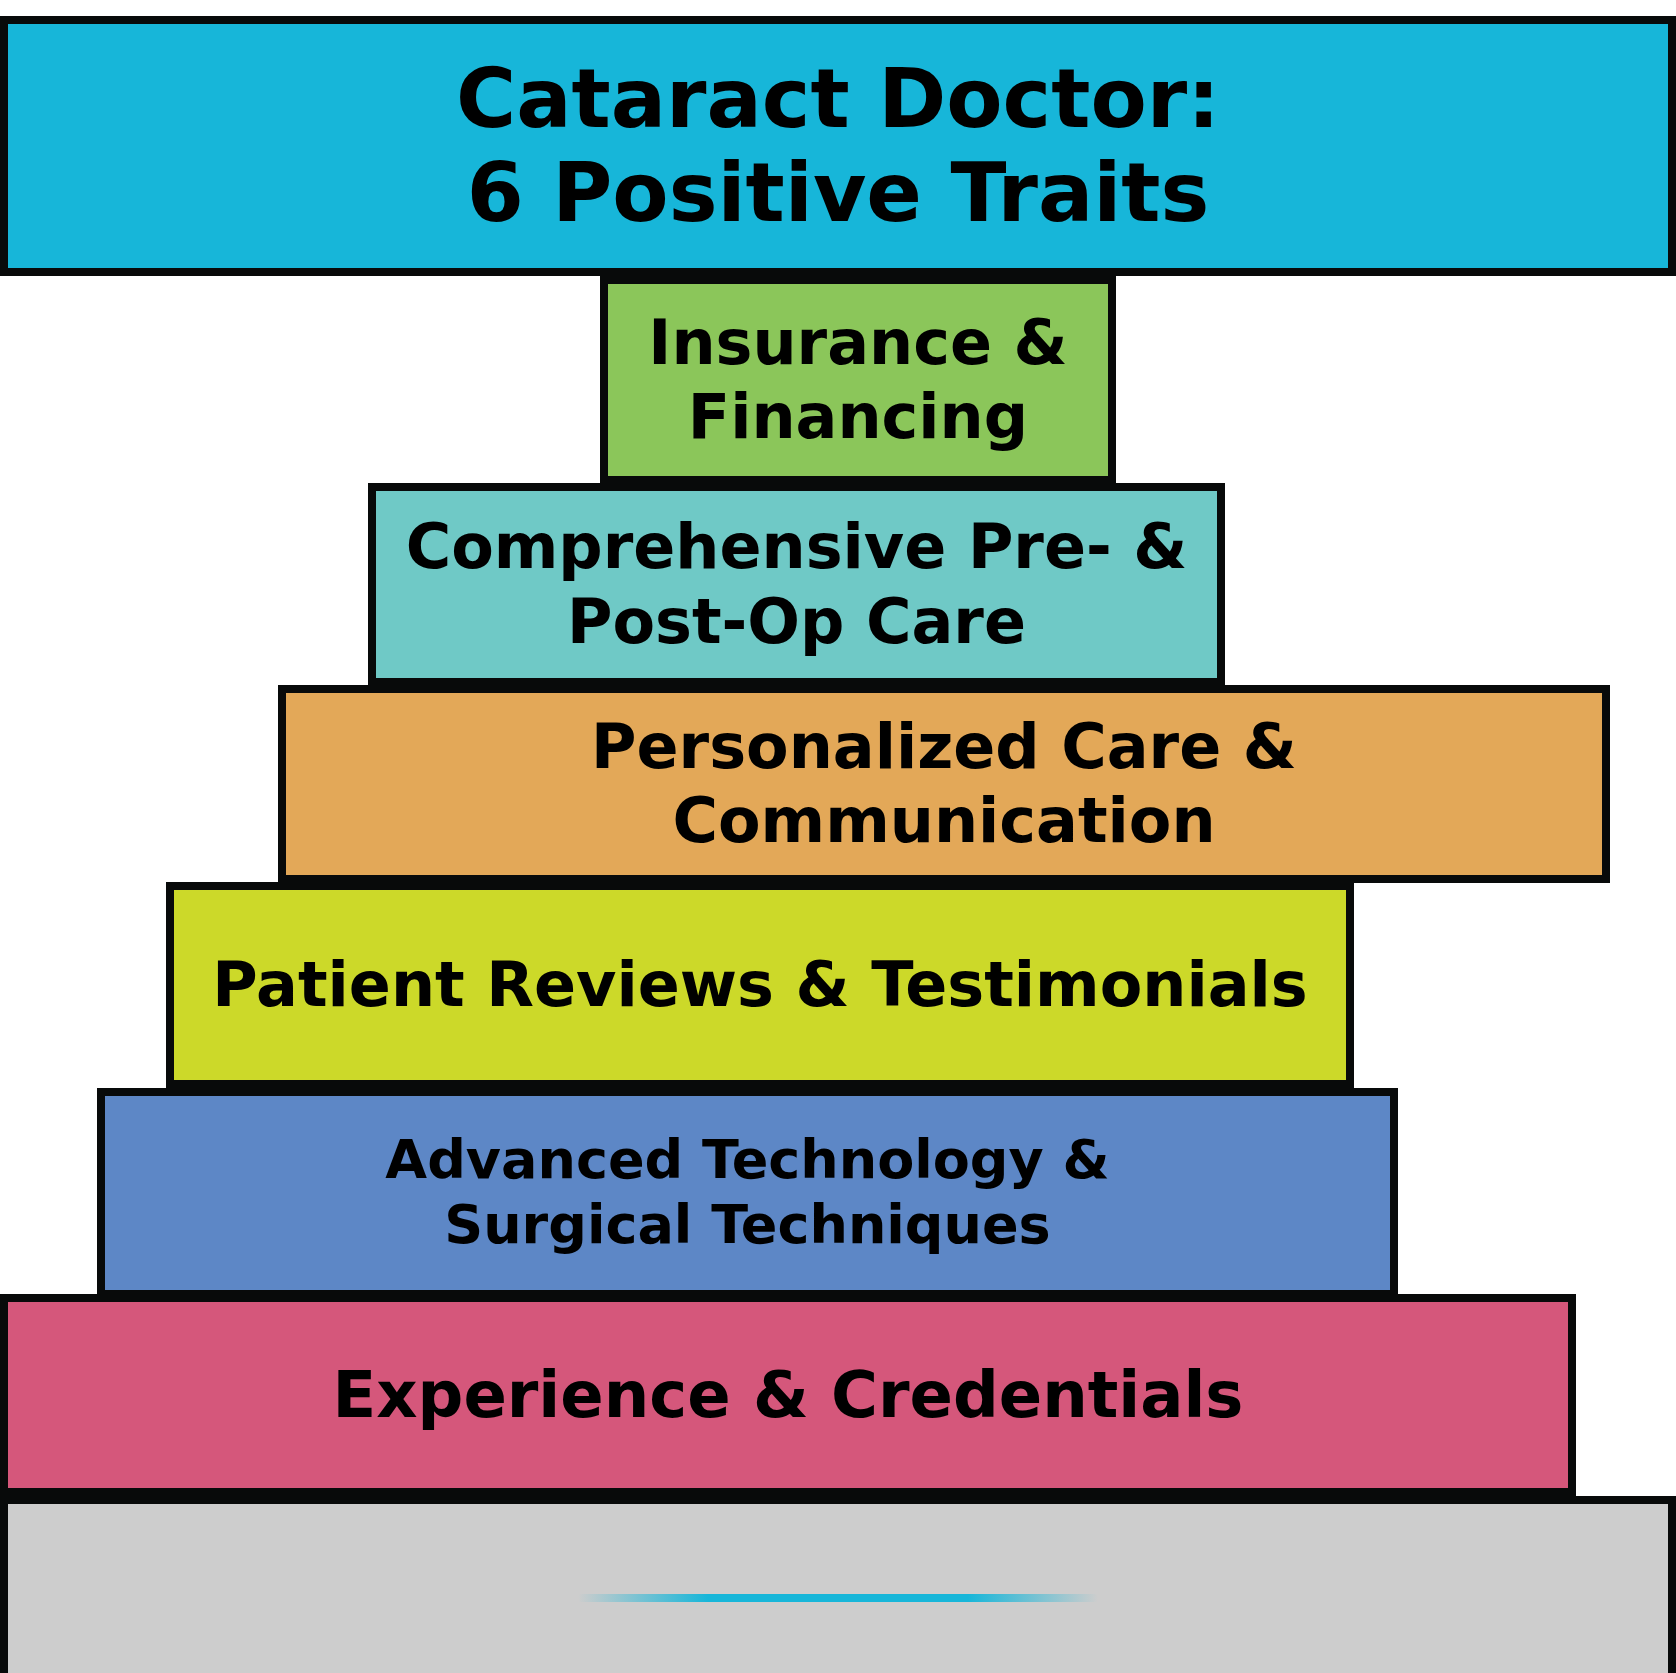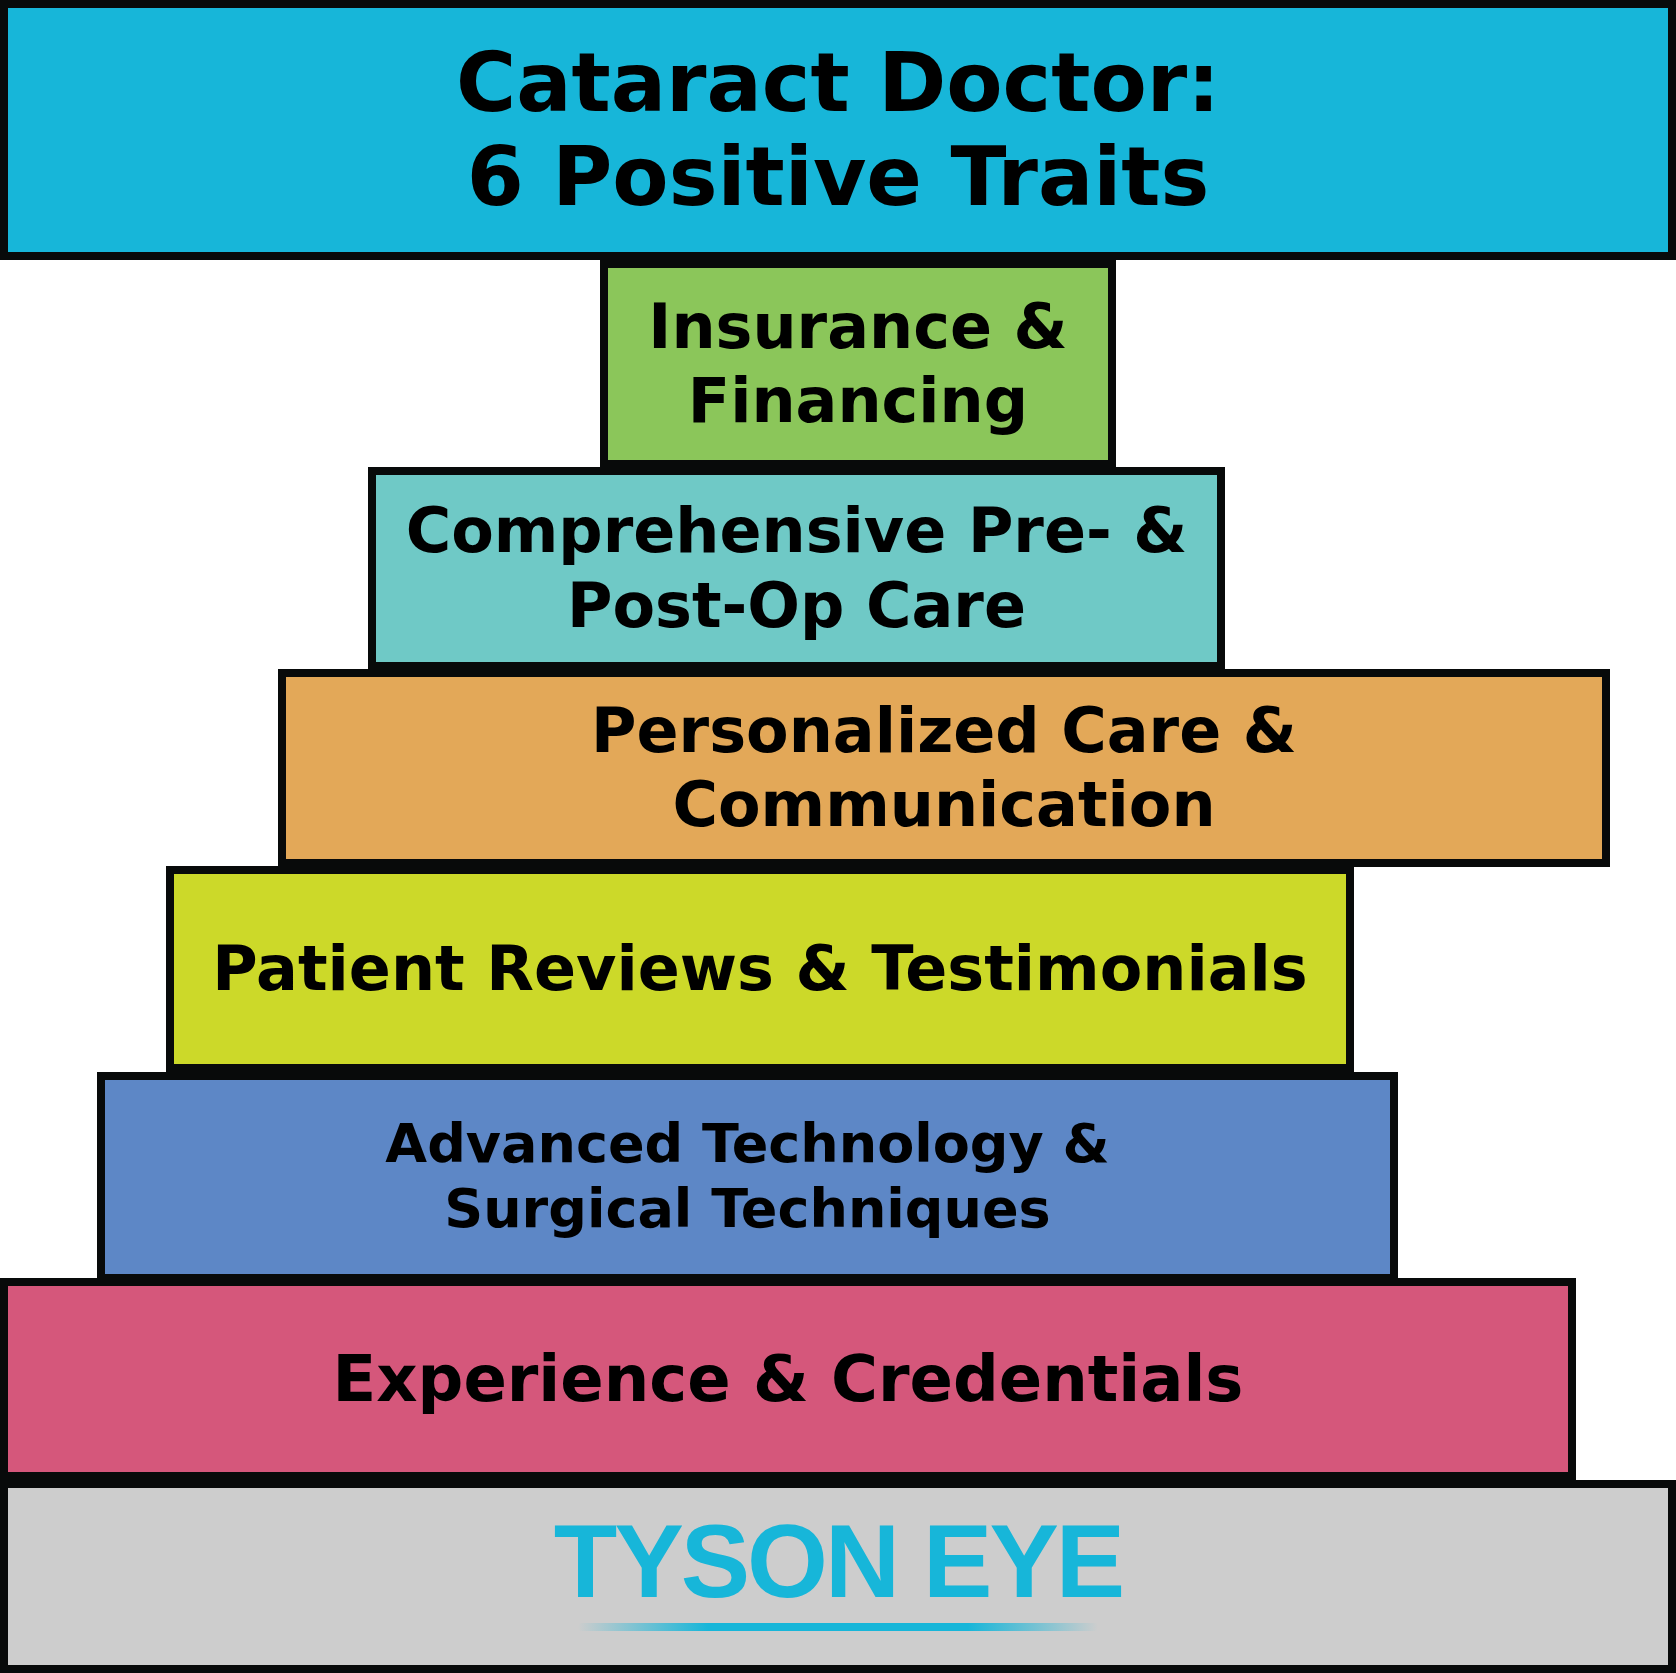--- a/index.html
+++ b/index.html
@@ -9,20 +9,21 @@
     box-sizing: border-box;
     border: 8px solid #080a0a;
     display: flex;
     align-items: center;
     justify-content: center;
     text-align: center;
     color: #000000;
     font-family: "DejaVu Sans", sans-serif;
     font-weight: bold;
     line-height: 1.2;
+    margin-top: 16px;
   }
   .block .label { white-space: pre-line; }
   #title { left: 0; top: 0; width: 1676px; height: 260px; font-size: 82px; line-height: 1.15; }
   #tier-6 { left: 600px; top: 260px; width: 516px; height: 208px; font-size: 62px; }
   #tier-5 { left: 368px; top: 467px; width: 857px; height: 203px; font-size: 62px; }
   #tier-4 { left: 278px; top: 669px; width: 1332px; height: 198px; font-size: 62px; }
   #tier-3 { left: 166px; top: 866px; width: 1188px; height: 206px; font-size: 62px; }
   #tier-2 { left: 97px; top: 1072px; width: 1301px; height: 210px; font-size: 54px; }
   #tier-1 { left: 0; top: 1278px; width: 1576px; height: 202px; font-size: 64px; }
   #brand { left: 0; top: 1480px; width: 1676px; height: 193px; background: #cdcdcd; flex-direction: column; }
@@ -69,15 +70,14 @@
 <div class="block" id="tier-2" style="background: rgb(93, 135, 198);">
   <span class="label">Advanced Technology &amp;
 Surgical Techniques</span>
 </div>
 
 <div class="block" id="tier-1" style="background: rgb(213, 87, 123);">
   <span class="label">Experience &amp; Credentials</span>
 </div>
 
 <div class="block" id="brand" style="background: rgb(205, 205, 205);">
-  <span class="brand-text" style="color: rgb(23, 182, 217);">TYSON EYE</span>
   <div class="brand-underline" style="background: linear-gradient(90deg, rgba(23, 182, 217, 0) 0%, rgb(23, 182, 217) 25%, rgb(23, 182, 217) 75%, rgba(23, 182, 217, 0) 100%);"></div>
 </div>
 
 </body></html>

